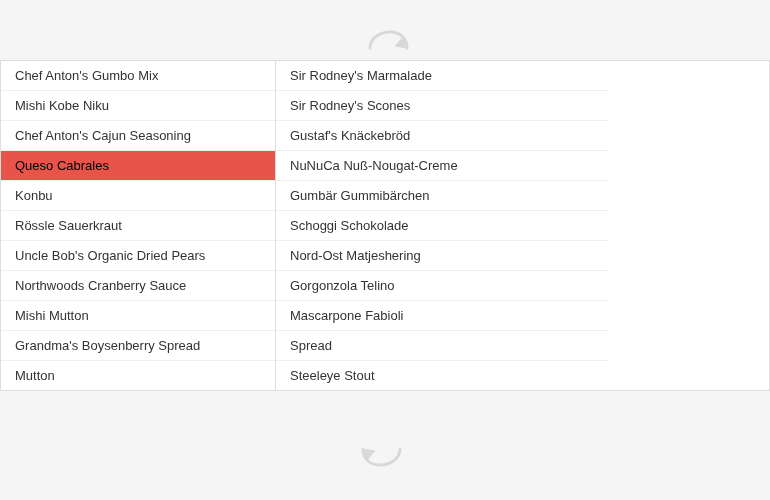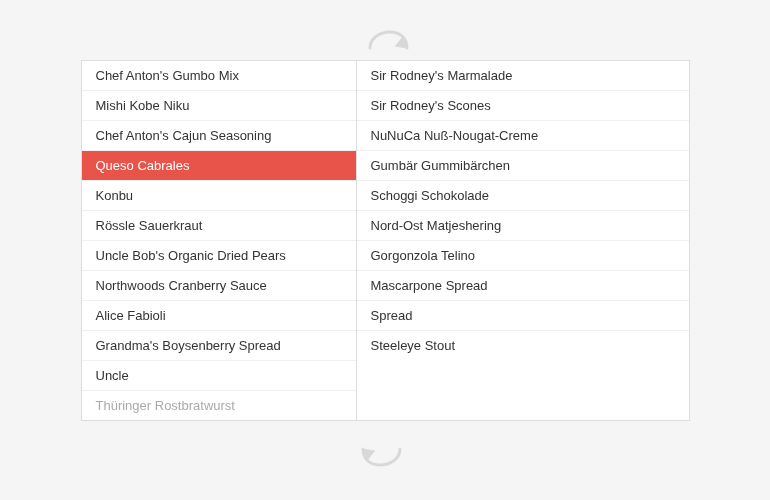--- a/index.html
+++ b/index.html
@@ -17,21 +17,20 @@
       display: flex;
       align-items: center;
       justify-content: center;
       position: relative;
       overflow: hidden;
     }
 
     .container {
       display: flex;
       flex-direction: column;
-      align-items: center;
       width: 100%;
       height: 100%;
       position: relative;
     }
 
     .lists-wrapper {
       display: flex;
       gap: 0;
       margin-top: 60px;
       border: 1px solid #ddd;
@@ -59,21 +58,21 @@
       text-overflow: ellipsis;
       user-select: none;
     }
 
     .list-item:last-child {
       border-bottom: none;
     }
 
     .list-item.selected {
       background: #e8534a;
-      color: #ffffff;
+      color: #000000;
     }
 
     .list-item.partial {
       color: #aaa;
       overflow: hidden;
       text-overflow: ellipsis;
     }
 
     
     .refresh-arrow {
@@ -98,35 +97,35 @@
 
     <div class="list-panel" id="left-list">
         <div class="list-item">Chef Anton's Gumbo Mix</div>
         <div class="list-item">Mishi Kobe Niku</div>
         <div class="list-item">Chef Anton's Cajun Seasoning</div>
         <div class="list-item selected" style="cursor: move;">Queso Cabrales</div>
         <div class="list-item">Konbu</div>
         <div class="list-item">Rössle Sauerkraut</div>
         <div class="list-item">Uncle Bob's Organic Dried Pears</div>
         <div class="list-item">Northwoods Cranberry Sauce</div>
-        <div class="list-item">Alice Fabioli</div>
+        <div class="list-item">Mishi Mutton</div>
         <div class="list-item">Grandma's Boysenberry Spread</div>
-        <div class="list-item">Uncle</div>
-        <div class="list-item partial">Thüringer Rostbratwurst</div>
+        <div class="list-item">Mutton</div>
       </div>
 
     <div class="list-panel" id="right-list">
         <div class="list-item">Sir Rodney's Marmalade</div>
         <div class="list-item">Sir Rodney's Scones</div>
+        <div class="list-item">Gustaf's Knäckebröd</div>
         <div class="list-item">NuNuCa Nuß-Nougat-Creme</div>
         <div class="list-item">Gumbär Gummibärchen</div>
         <div class="list-item">Schoggi Schokolade</div>
         <div class="list-item">Nord-Ost Matjeshering</div>
         <div class="list-item">Gorgonzola Telino</div>
-        <div class="list-item">Mascarpone Spread</div>
+        <div class="list-item">Mascarpone Fabioli</div>
         <div class="list-item">Spread</div>
         <div class="list-item">Steeleye Stout</div>
       </div>
   </div>
 
   <div style="position:absolute; bottom:28px; left:50%; transform:translateX(-50%);">
     <svg class="refresh-arrow" viewBox="0 0 60 40" fill="none" xmlns="http://www.w3.org/2000/svg">
       <path d="M45 20 C45 30 35 36 25 36 C15 36 8 30 8 20" stroke="#999" stroke-width="3" fill="none" stroke-linecap="round"></path>
       <polyline points="12,32 8,20 20,22" fill="#999" stroke="#999" stroke-width="1"></polyline>
     </svg>

